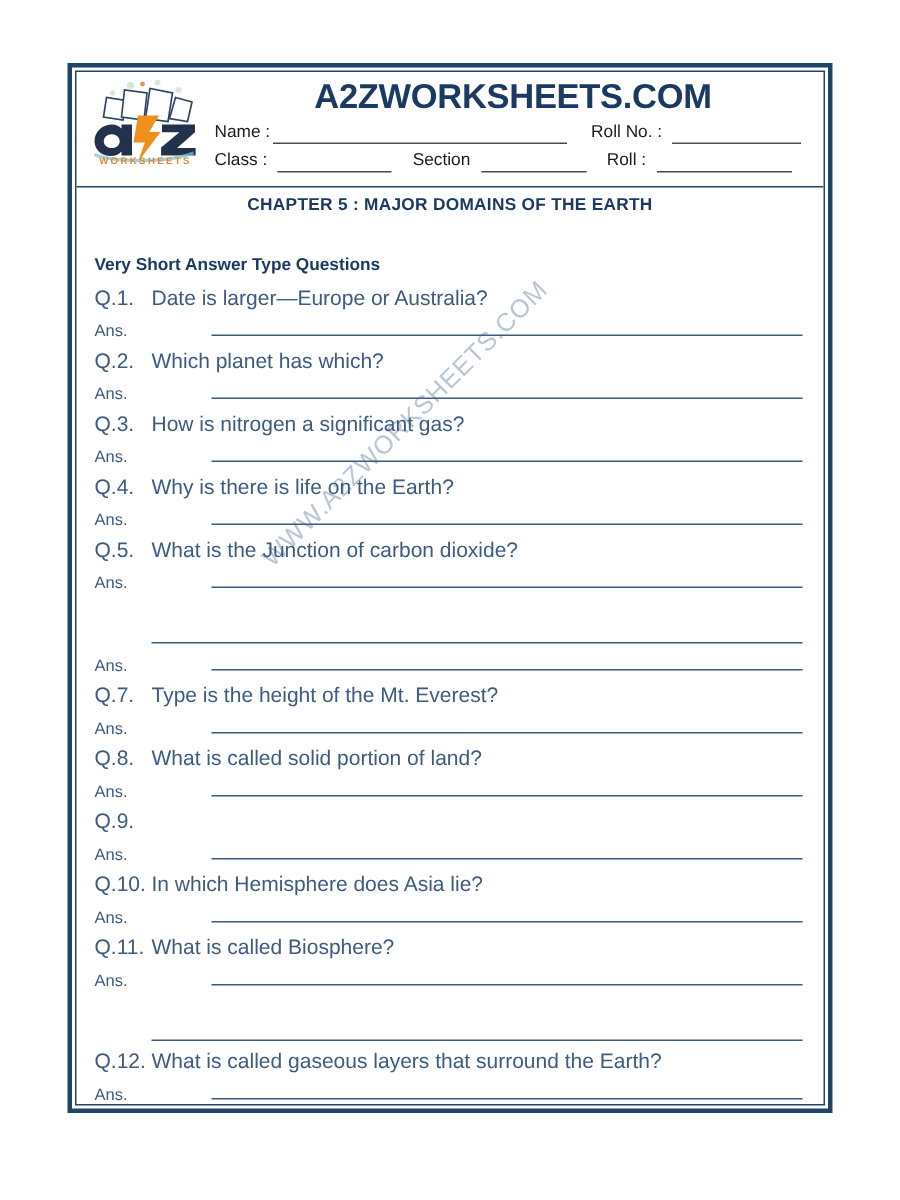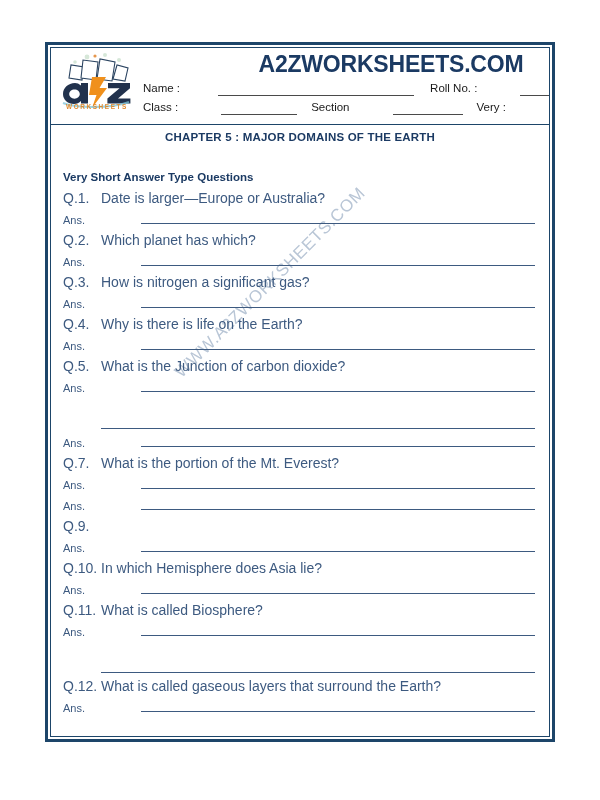--- a/index.html
+++ b/index.html
@@ -103,21 +103,20 @@
     align-items: flex-end;
     font-size: 11.5px;
     color: #1a1a1a;
     line-height: 15px;
     margin-top: 4px;
   }
   .field-row .fld {
     display: flex;
     align-items: flex-end;
     white-space: nowrap;
-    gap: 36px;
   }
   .field-label { padding-right: 2px; }
   .rule {
     border-bottom: 1px solid #4a4a4a;
     height: 11px;
     display: inline-block;
   }
   .rule.gap { margin-left: 5px; }
   .r-name { width: 196px; }
   .r-roll { width: 86px; }
@@ -264,21 +263,21 @@
             <span class="field-label">Class :</span>
             <span class="rule gap r-class"></span>
           </div>
           <div class="spacer-md"></div>
           <div class="fld">
             <span class="field-label">Section</span>
             <span class="rule gap r-section"></span>
           </div>
           <div class="spacer-md"></div>
           <div class="fld">
-            <span class="field-label">Very :</span>
+            <span class="field-label">Roll :</span>
             <span class="rule gap r-date"></span>
           </div>
         </div>
       </div>
     </div>
 
     <div class="sheet-body">
       <div class="chapter-title">CHAPTER 5 : MAJOR DOMAINS OF THE EARTH</div>
       <div class="section-heading">Very Short Answer Type Questions</div>
       <div id="questions-list">
@@ -324,25 +323,29 @@
           </div>
           <div class="extra-block">
             <div class="a-line-extra" style="top: 16px;"></div>
           </div>
           <div class="a-row">
             <span class="a-label">Ans.</span>
             <span class="a-line"></span>
           </div>
           <div class="q-row">
             <span class="q-num">Q.7.</span>
-            <span class="q-text">What is the portion of the Mt. Everest?</span>
-          </div>
-          <div class="a-row">
-            <span class="a-label">Ans.</span>
-            <span class="a-line"></span>
+            <span class="q-text">Type is the height of the Mt. Everest?</span>
+          </div>
+          <div class="a-row">
+            <span class="a-label">Ans.</span>
+            <span class="a-line"></span>
+          </div>
+          <div class="q-row">
+            <span class="q-num">Q.8.</span>
+            <span class="q-text">What is called solid portion of land?</span>
           </div>
           <div class="a-row">
             <span class="a-label">Ans.</span>
             <span class="a-line"></span>
           </div>
           <div class="q-row">
             <span class="q-num">Q.9.</span>
           </div>
           <div class="a-row">
             <span class="a-label">Ans.</span>

